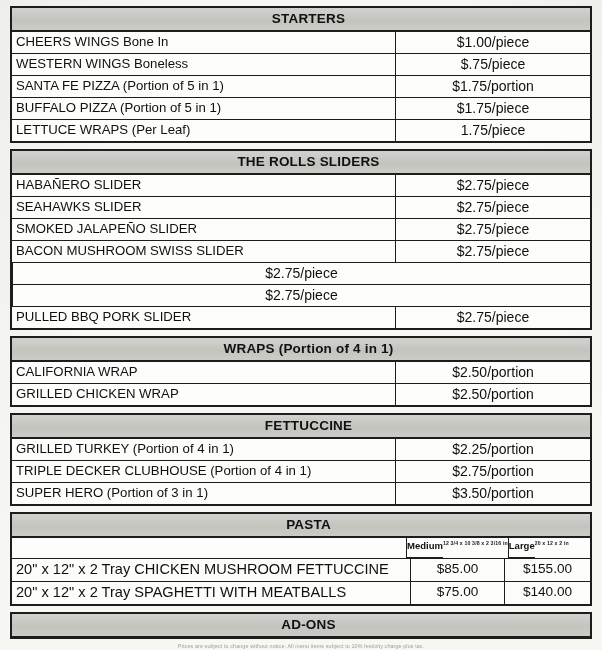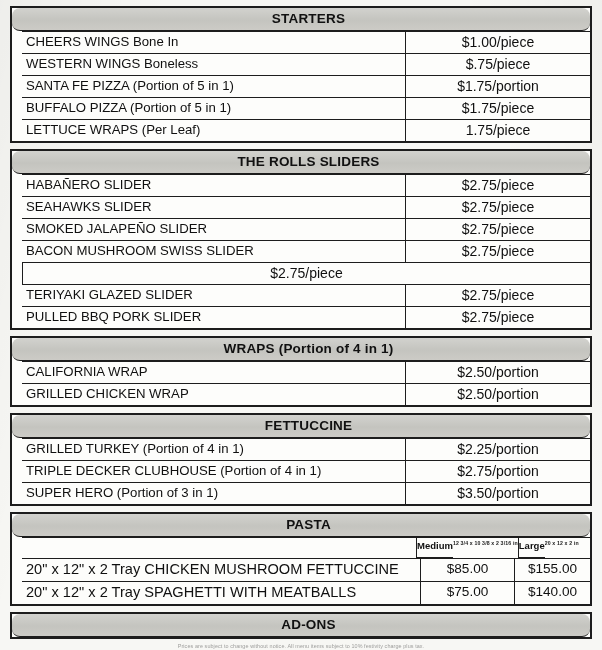--- a/index.html
+++ b/index.html
@@ -53,27 +53,25 @@
   }
   .sec-head {
     background: linear-gradient(180deg, #d2d2ce 0%, #c4c4bf 55%, #cccbc6 100%);
     border-bottom: 1.5px solid #1d1d1d;
     text-align: center;
     font-size: 13.5px;
     font-weight: 700;
     letter-spacing: 0.2px;
     padding: 3px 0 4px 15px;
     color: #111;
-    border-radius: 8px;
   }
   .row {
     display: flex;
     border-top: 1.3px solid #1d1d1d;
     min-height: 20px;
-    margin-left: 10px;
   }
   .section .row:first-of-type { border-top: none; }
   .cell-name {
     flex: 0 0 379px;
     padding: 1px 0 2px 4px;
     font-size: 13.2px;
     line-height: 18px;
     white-space: nowrap;
     overflow: hidden;
   }
@@ -192,21 +190,20 @@
       <div class="cell-price">$2.75/piece</div>
     </div>
     <div class="row">
       <div class="cell-name">BACON MUSHROOM SWISS SLIDER</div>
       <div class="cell-price">$2.75/piece</div>
     </div>
     <div class="row">
       <div class="cell-price">$2.75/piece</div>
     </div>
     <div class="row">
-      <div class="cell-name">TERIYAKI GLAZED SLIDER</div>
       <div class="cell-price">$2.75/piece</div>
     </div>
     <div class="row">
       <div class="cell-name">PULLED BBQ PORK SLIDER</div>
       <div class="cell-price">$2.75/piece</div>
     </div>
   </div>
 
   <div class="section">
     <div class="sec-head">WRAPS (Portion of 4 in 1)</div>

